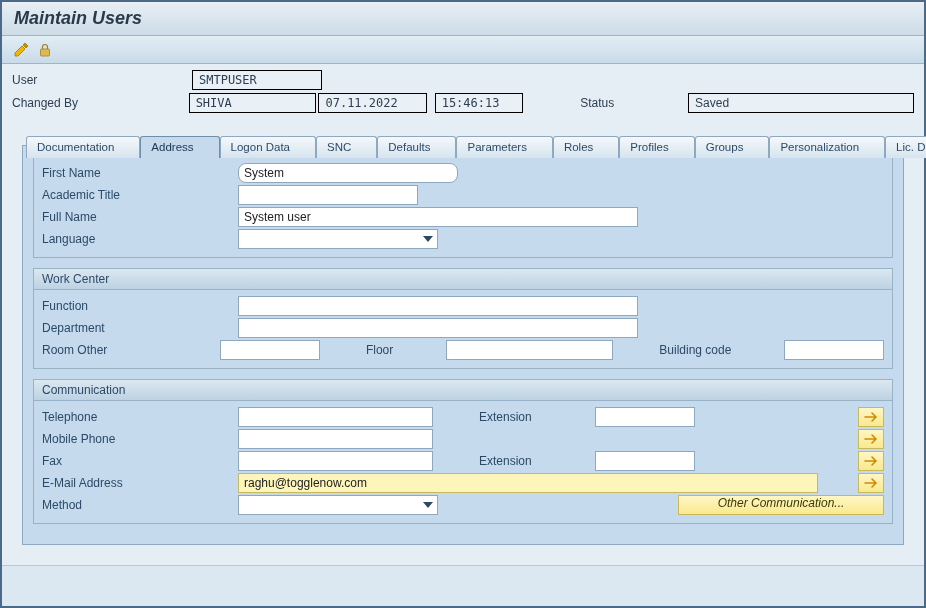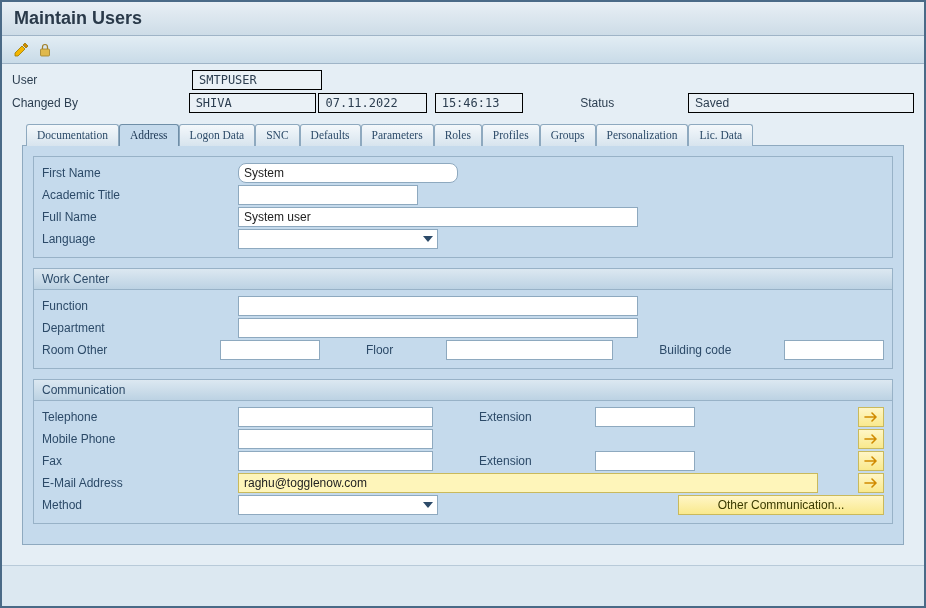--- a/index.html
+++ b/index.html
@@ -9,21 +9,21 @@
     width: 926px; height: 608px;
     background: #dce8f1;
     display: flex; flex-direction: column;
   }
   .titlebar {
     background: linear-gradient(to bottom, #e8eff5 0%, #cddce7 100%);
     border-bottom: 1px solid #9fb4c7;
     padding: 6px 12px;
   }
   .titlebar h1 {
-    margin: 0; font-size: 18px; font-weight: bold; color: #2a3a4a;
+    margin: 0; font-size: 18px; font-style: italic; font-weight: bold; color: #2a3a4a;
   }
   .toolbar {
     background: linear-gradient(to bottom, #e2edf4 0%, #c9dbe8 100%);
     border-bottom: 1px solid #9fb4c7;
     padding: 4px 10px;
     display: flex; gap: 6px; align-items: center;
     height: 28px;
   }
   .toolbar .icon-btn {
     width: 18px; height: 18px; display: inline-flex; align-items: center; justify-content: center;
@@ -42,33 +42,32 @@
     height: 20px; padding: 1px 6px;
     color: #2c3e50;
     font-family: "Lucida Console", Monaco, monospace;
     display: inline-flex; align-items: center;
   }
   .ro-input.plain { font-family: Arial, Helvetica, sans-serif; }
   .tabs {
     display: flex; padding: 0 14px; margin-top: 10px; position: relative; z-index: 2;
   }
   .tab {
-    padding: 4px 10px 5px 10px;
+    padding: 4px 25px 5px 10px;
     background: linear-gradient(to bottom, #f4f8fb 0%, #d7e4ee 100%);
     border: 1px solid #8ea9bf;
     border-bottom: none;
     margin-right: 0px;
     position: relative;
-    top: 1px;
+    top: 13px;
     cursor: pointer;
     border-radius: 3px 3px 0 0;
     color: #2c4a68;
     font-size: 11.5px;
     white-space: nowrap;
-    font-family: Liberation Serif, serif;
   }
   .tab.active {
     background: #c5daec;
     border-color: #6f8ea7;
     z-index: 3;
     color: #1a3552;
   }
   .panel {
     margin: 0 10px 10px 10px;
     border: 1px solid #8ea9bf;
@@ -116,25 +115,26 @@
     border: 1px solid #c9b95c;
     background: linear-gradient(to bottom, #fff6c6 0%, #f9e98d 100%);
     display: inline-flex; align-items: center; justify-content: center;
     cursor: pointer;
     margin-left: 4px;
   }
   .other-btn {
     height: 20px;
     border: 1px solid #c9b95c;
     background: linear-gradient(to bottom, #fff6c6 0%, #f9e98d 100%);
-    display: inline-flex; align-items: center; justify-content: center;
+    display: inline-flex; justify-content: center;
     cursor: pointer;
     color: #3a3a00;
     padding: 0 18px;
     flex: 1;
+    font-style: italic;
   }
   svg { display: block; }
 </style>
 </head>
 <body>
 
 <div class="window">
 
   <div class="titlebar">
     <h1>Maintain Users</h1>

